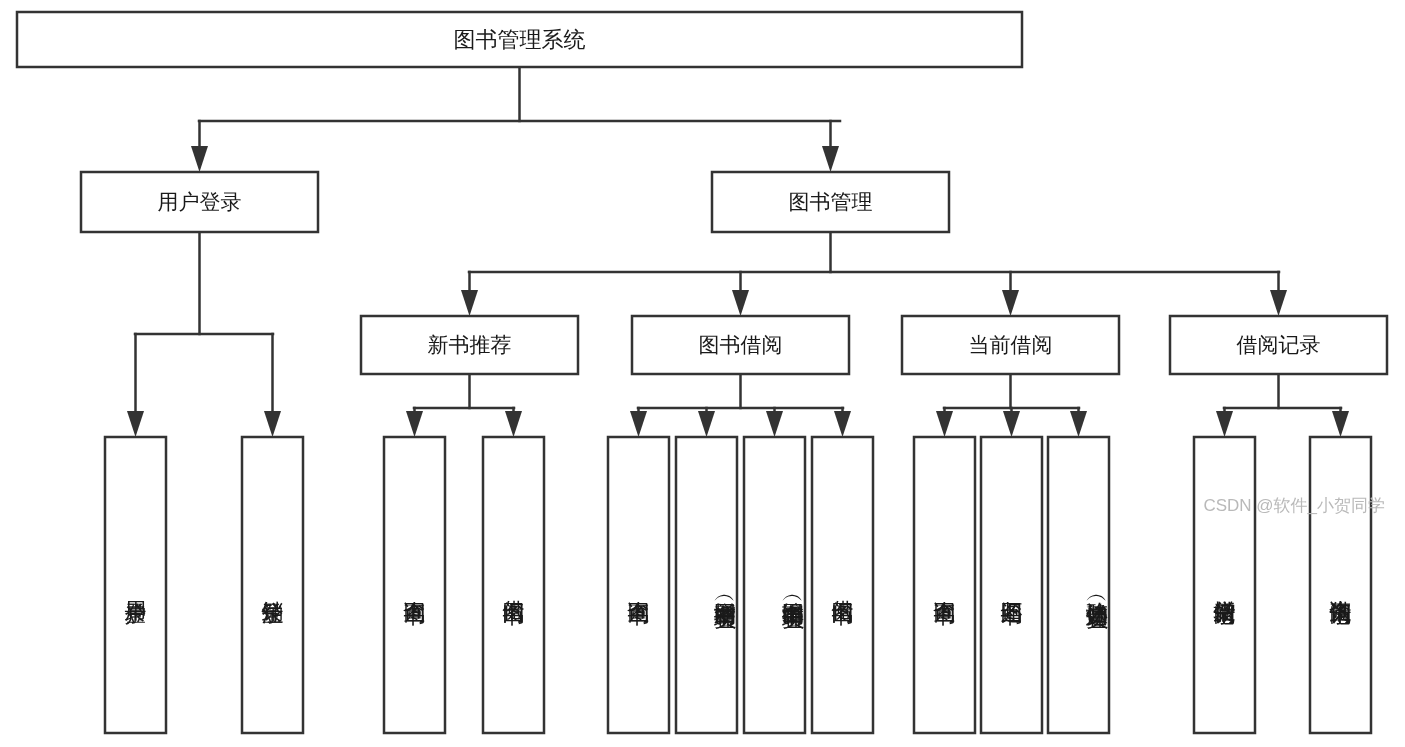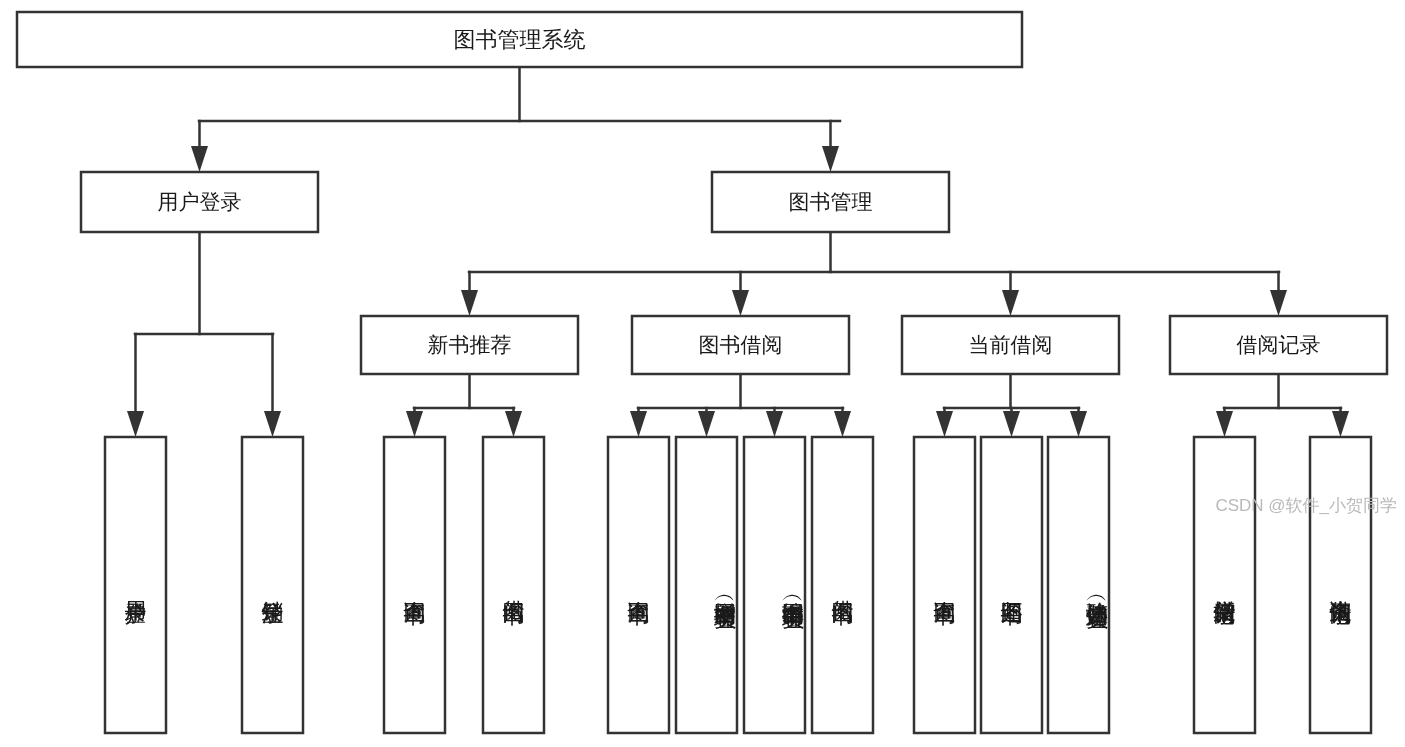--- a/index.html
+++ b/index.html
@@ -216,15 +216,15 @@
   <div class="leaf-label" style="left:744px; top:437px; width:61px; height:296px; align-items:flex-start; padding-top:6px; box-sizing:border-box;">编辑图书（管理员）</div>
   <div class="leaf-label" style="left:812px; top:437px; width:61px; height:296px;">借阅图书</div>
 
   <div class="leaf-label" style="left:914px; top:437px; width:61px; height:296px;">查询图书</div>
   <div class="leaf-label" style="left:981px; top:437px; width:61px; height:296px;">归还图书</div>
   <div class="leaf-label" style="left:1048px; top:437px; width:61px; height:296px; align-items:flex-start; padding-top:6px; box-sizing:border-box;">确认归还（管理员）</div>
 
   <div class="leaf-label" style="left:1194px; top:437px; width:61px; height:296px;">新增借阅记录</div>
   <div class="leaf-label" style="left:1310px; top:437px; width:61px; height:296px;">查询借阅记录</div>
 
-  <div class="watermark" style="right:8px; bottom:6px;">CSDN @软件_小贺同学</div>
+  <div class="watermark" style="right:20px; bottom:6px;">CSDN @软件_小贺同学</div>
 
 </div>
 
 </body></html>

